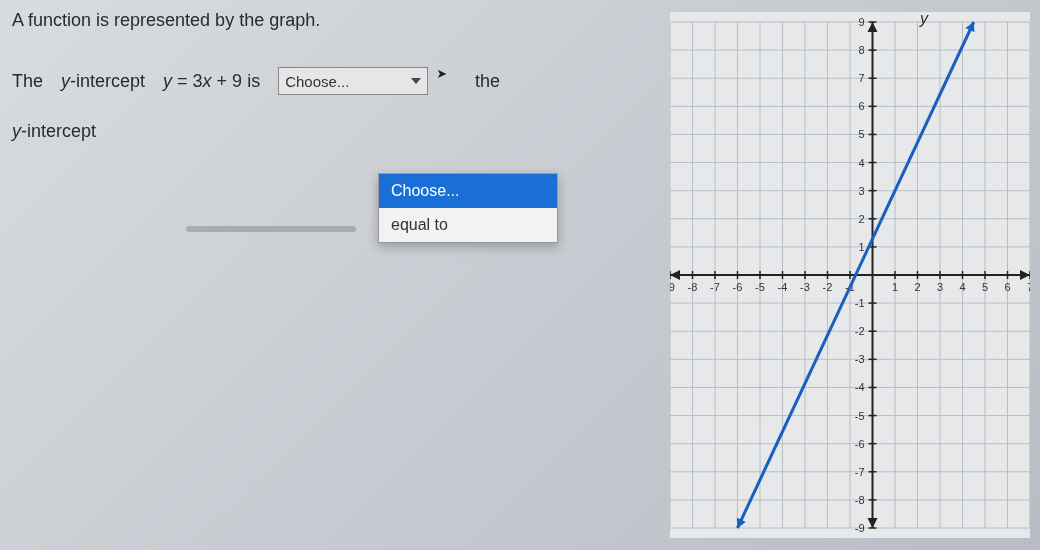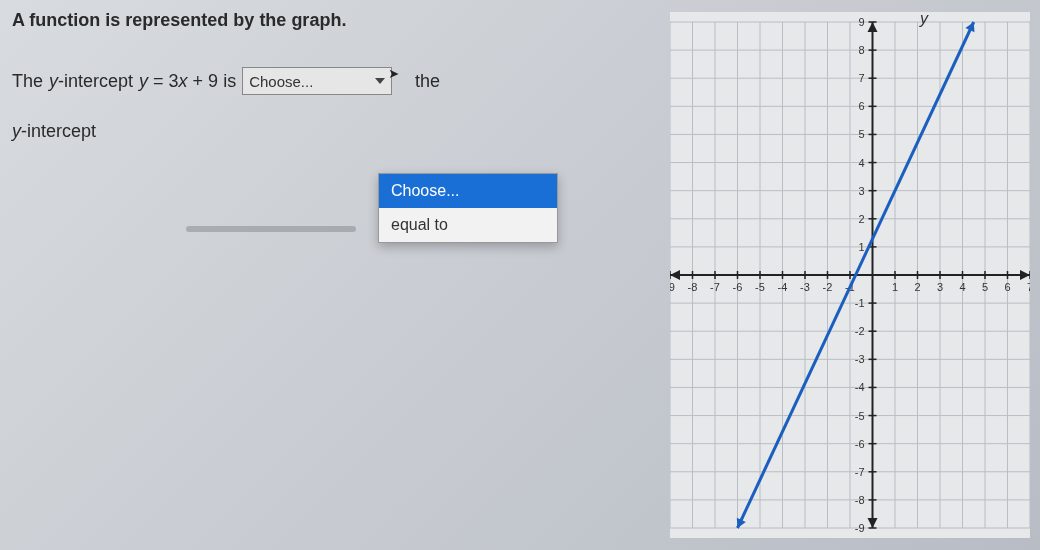--- a/index.html
+++ b/index.html
@@ -14,22 +14,22 @@
   }
   .content {
     position: absolute;
     left: 12px;
     top: 10px;
     width: 660px;
     color: #2a2a2a;
     font-size: 18px;
   }
   .line { margin-bottom: 26px; }
-  .line1 { margin-bottom: 22px; font-weight: bold; }
-  .line-inline { display: flex; align-items: center; flex-wrap: wrap; gap: 6px; }
+  .line1 { margin-bottom: 22px; }
+  .line-inline { display: flex; align-items: center; flex-wrap: wrap; gap: 18px; }
   .math-i { font-style: italic; }
   .select-closed {
     display: inline-flex;
     align-items: center;
     justify-content: space-between;
     border: 1px solid #888;
     background: #e6e6e6;
     width: 150px;
     height: 28px;
     padding: 0 6px;

